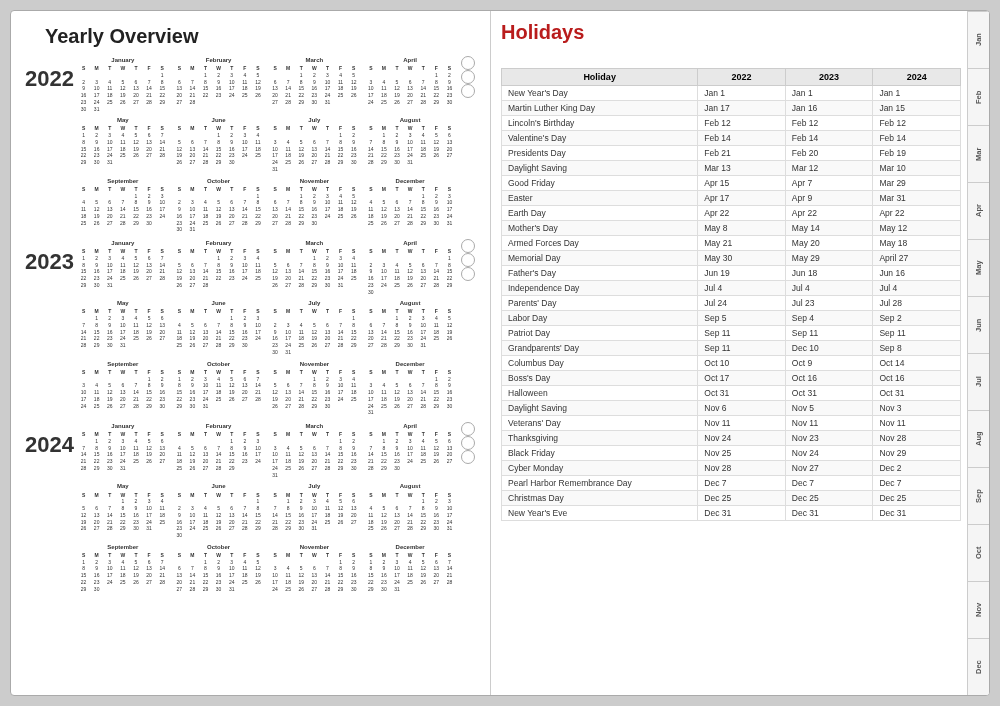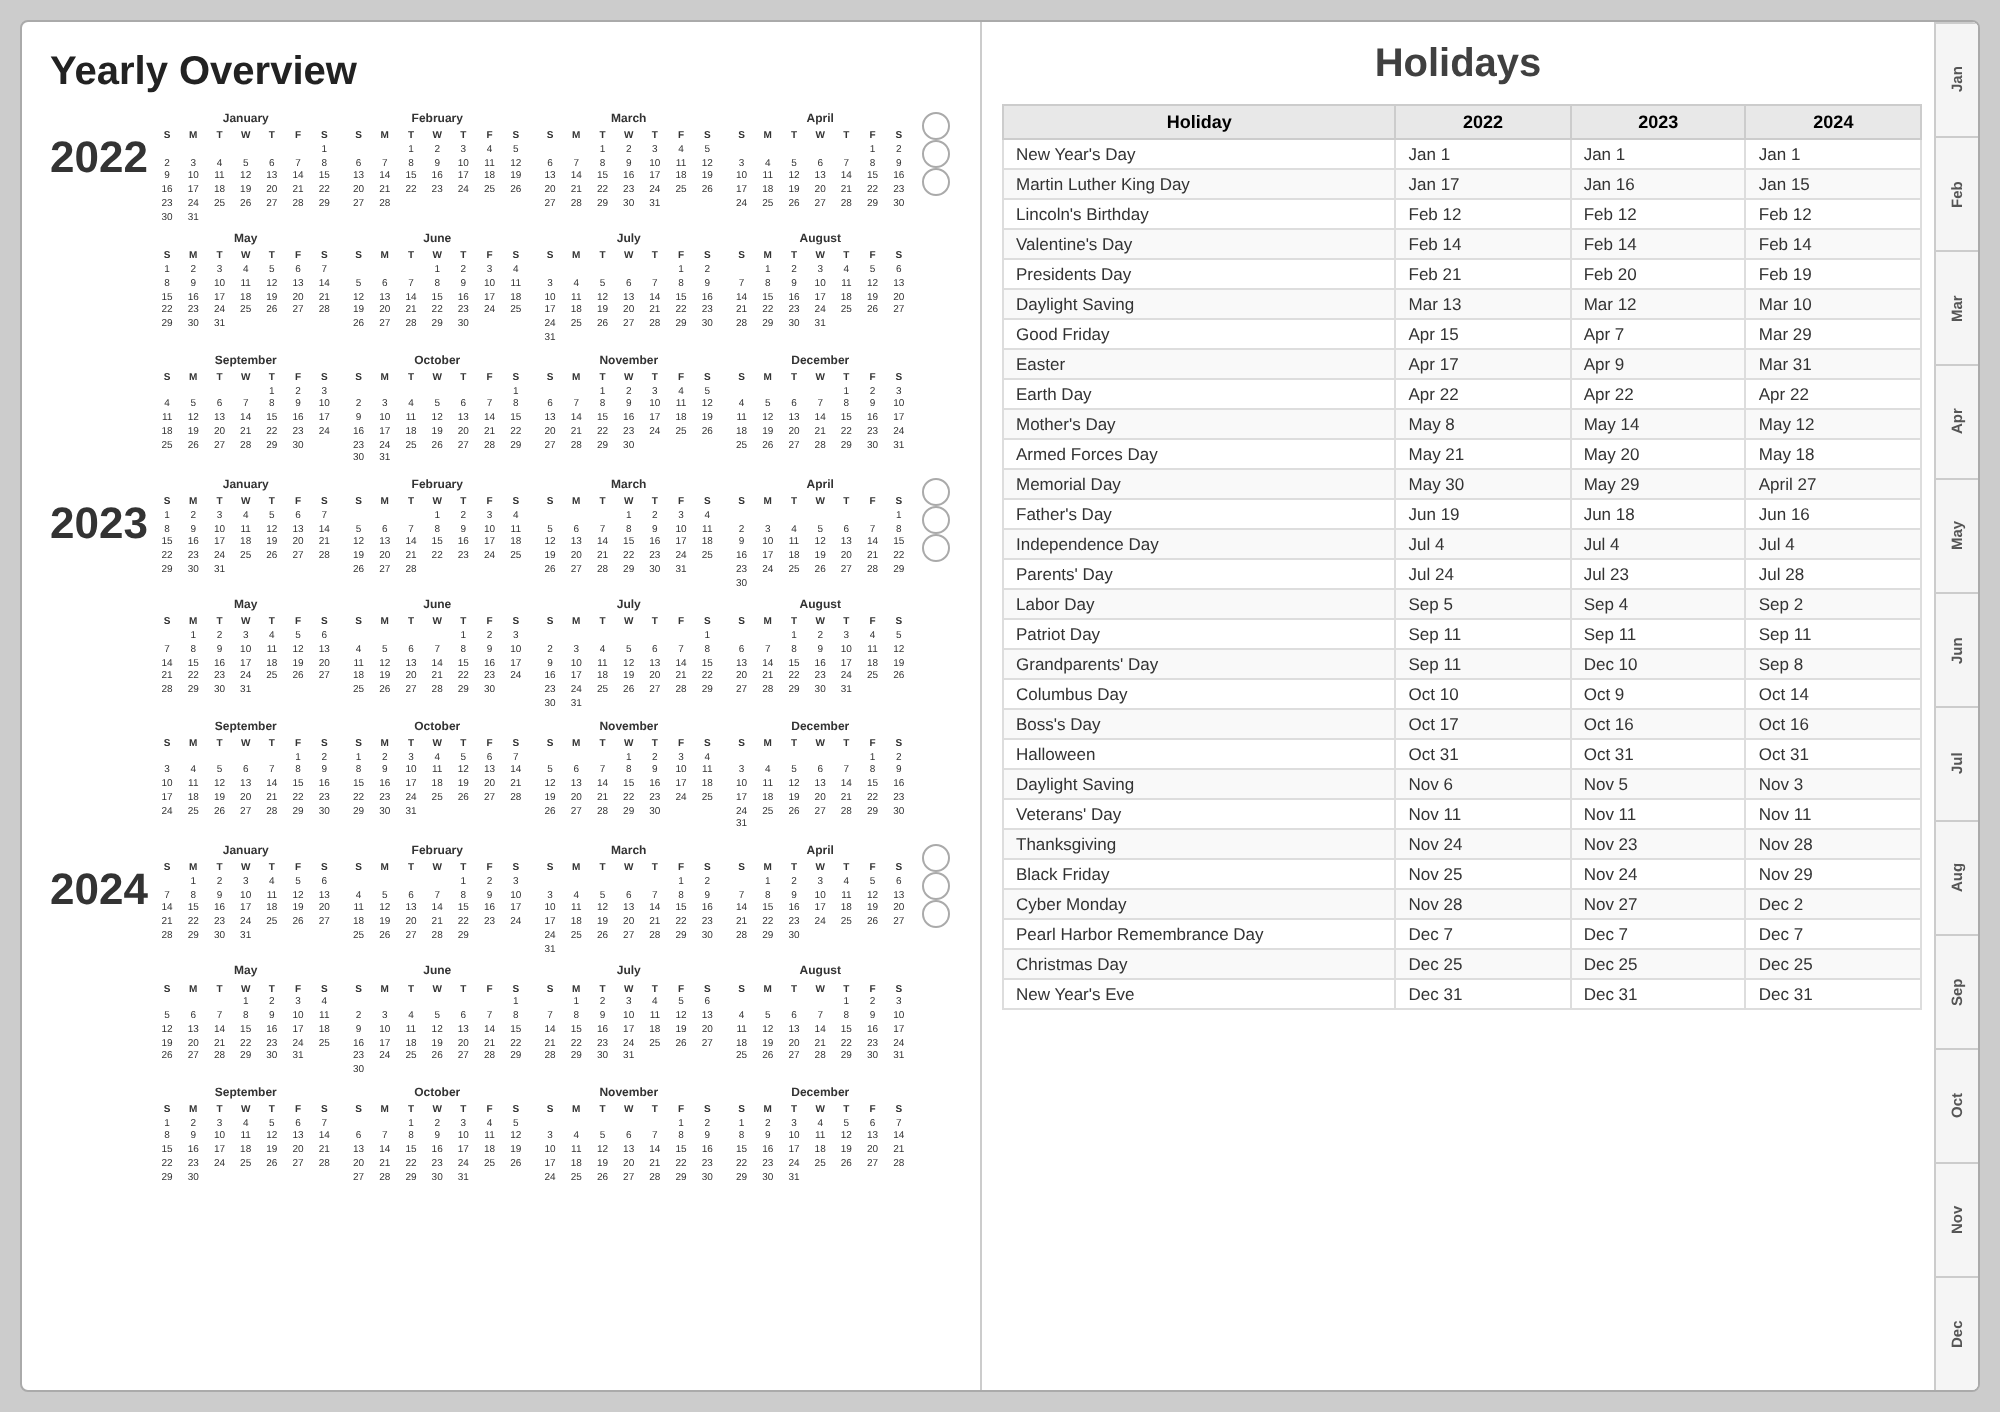--- a/index.html
+++ b/index.html
@@ -28,20 +28,21 @@
       width: 480px;
       padding: 14px 10px 10px 14px;
       border-right: 1px solid #ccc;
       overflow: hidden;
     }
     .left-title {
       font-size: 20px;
       font-weight: bold;
       margin-bottom: 8px;
       color: #222;
+      margin-left: 20px;
     }
     .year-section {
       display: flex;
       align-items: flex-start;
       margin-bottom: 6px;
     }
     .year-label {
       font-size: 22px;
       font-weight: bold;
       color: #333;
@@ -103,23 +104,23 @@
       overflow: hidden;
     }
     .holidays-main {
       flex: 1;
       padding: 10px 6px 10px 10px;
       overflow: hidden;
     }
     .holidays-title {
       font-size: 20px;
       font-weight: bold;
-      text-align: center;
-      margin-bottom: 8px;
-      color: #404040;
+      text-align: left;
+      margin-bottom: 24px;
+      color: #b91c1c;
       padding-right: 4px;
     }
     .holidays-table {
       width: 100%;
       border-collapse: collapse;
       font-size: 9px;
     }
     .holidays-table th {
       background: #e8e8e8;
       border: 1px solid #ccc;

